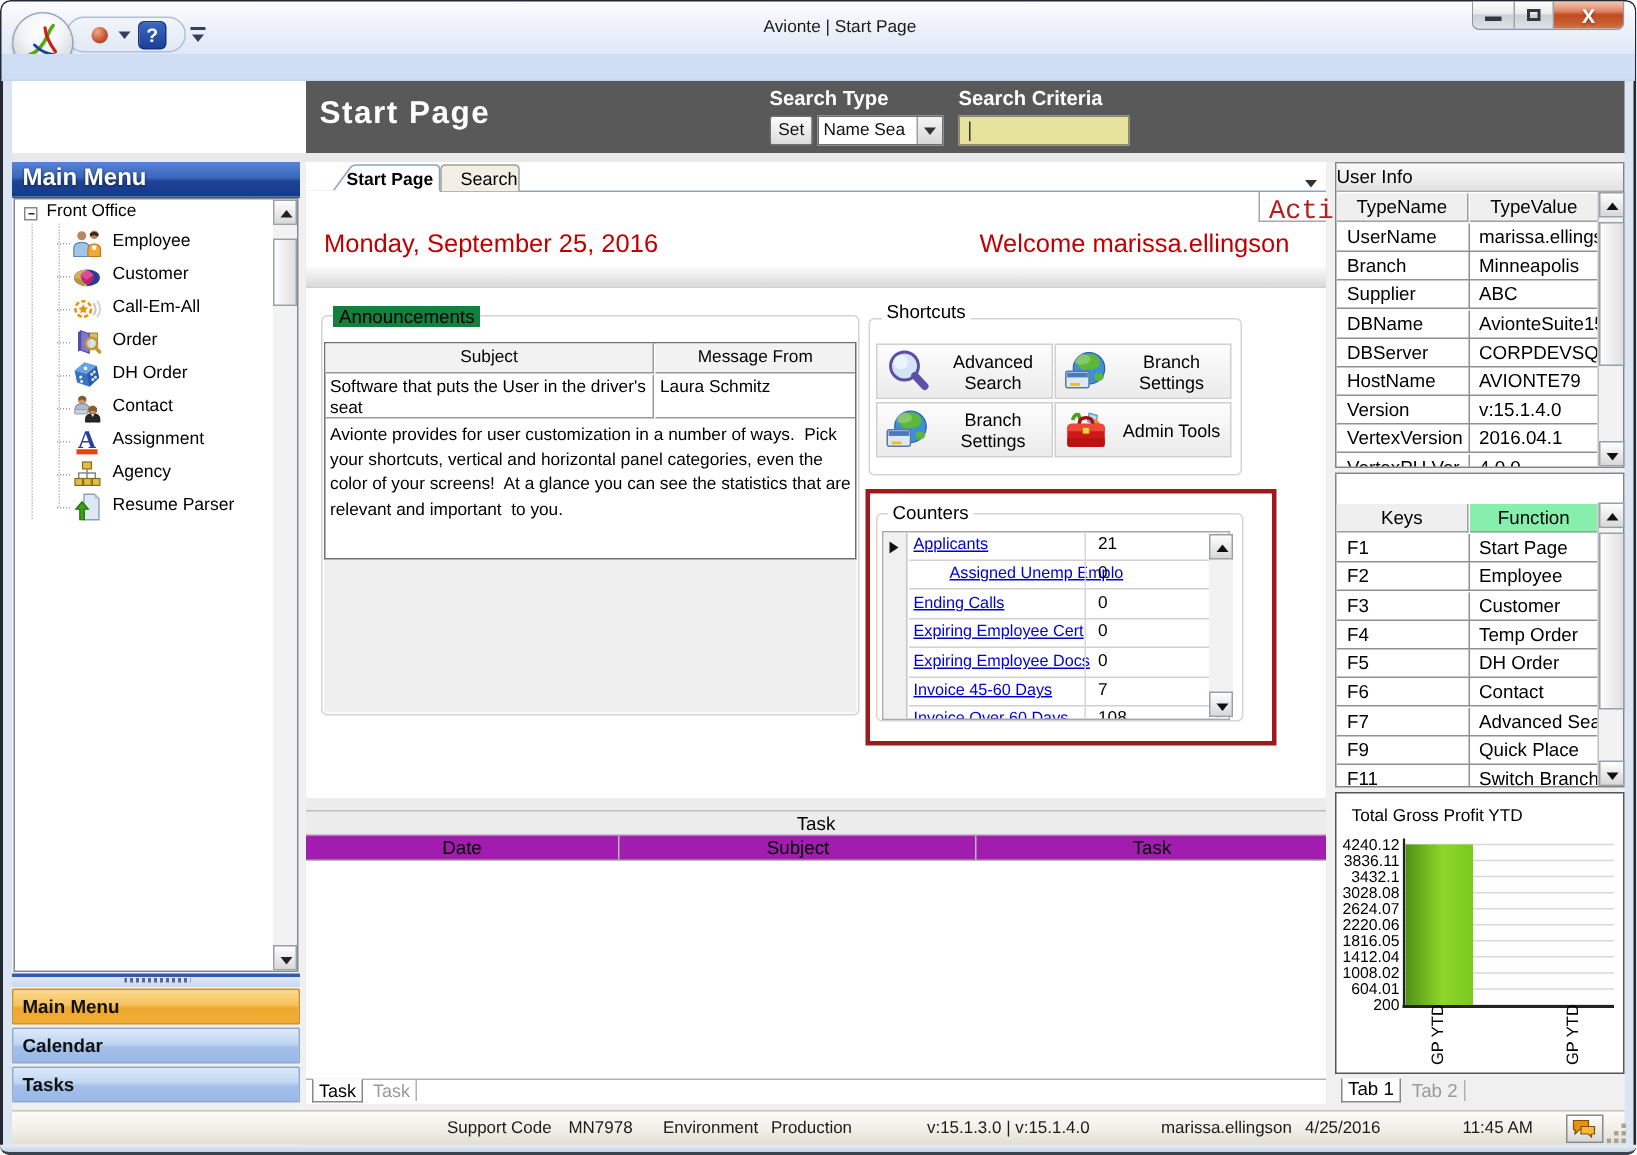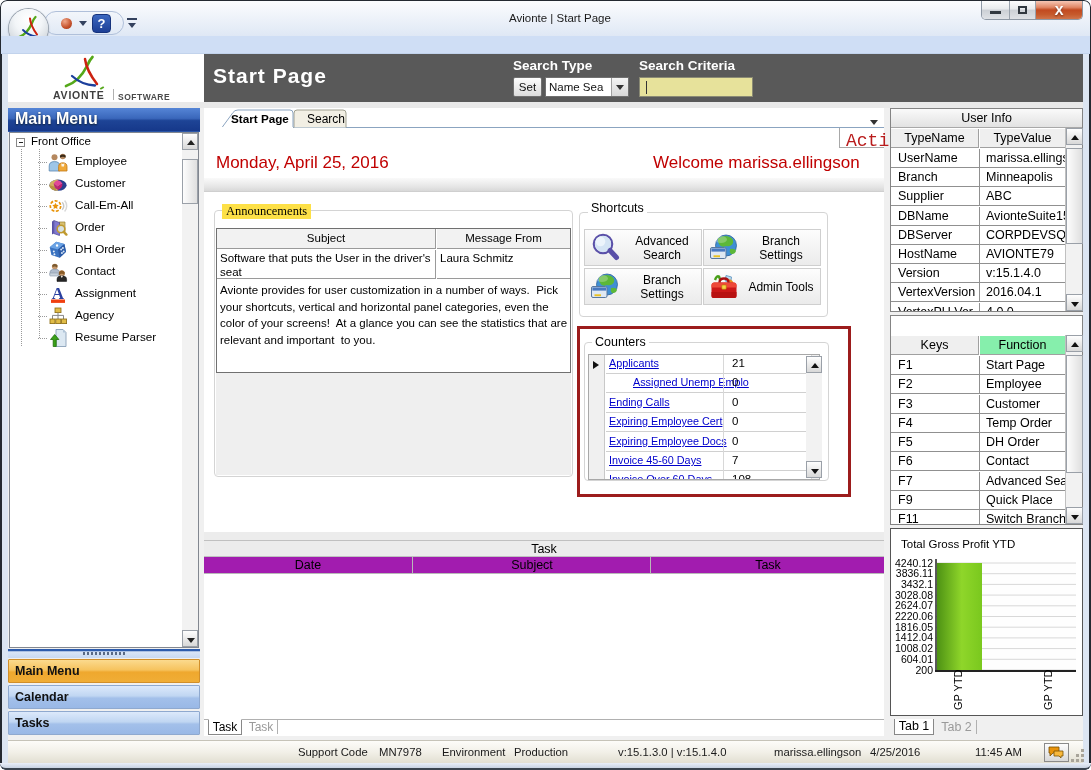--- a/index.html
+++ b/index.html
@@ -38,31 +38,20 @@
 <div class="abs" style="left:9px;top:9px;width:39px;height:39px;border-radius:50%;background:radial-gradient(circle at 50% 28%,#ffffff 0%,#f2f5f8 40%,#d8dde2 70%,#b8bec6 100%);box-shadow:0 0 0 1px #9aa4b0, 0 1px 3px rgba(0,0,0,.3);"></div>
 <svg class="abs" style="left:17px;top:13px;" width="24" height="28" viewBox="0 0 24 28">
  <path d="M2,24 C8,22 12,17 15,10 C16,7.5 17,5.5 18.5,4" fill="none" stroke="#55a81a" stroke-width="2.3" stroke-linecap="round"></path>
  <path d="M13,5.5 C13.5,11 16,16 20,21.5" fill="none" stroke="#cc2211" stroke-width="2.1" stroke-linecap="round"></path>
  <path d="M6,17 C10,21 14,23 19,23.5" fill="none" stroke="#1c3f9c" stroke-width="1.9" stroke-linecap="round"></path>
 </svg>
 
 <div class="abs" style="left:1px;top:36px;width:1089px;height:18px;background:#cfdef5;border-bottom:1px solid #c2d3ec;"></div>
 
 <div class="abs" style="left:8px;top:54px;width:196px;height:48px;background:#fff;"></div>
-<div class="abs" id="logo" style="left:8px;top:54px;width:196px;height:48px;">
- <svg class="abs" style="left:55px;top:1px;" width="42" height="34" viewBox="0 0 42 34">
-  <path d="M3,31 C12,28 19,21 24,11 C25.5,7.5 27,4.5 29.5,2" fill="none" stroke="#55a81a" stroke-width="2.7" stroke-linecap="round"></path>
-  <path d="M22,4 C23,12 27,20 34,29" fill="none" stroke="#cc2211" stroke-width="2.5" stroke-linecap="round"></path>
-  <path d="M9,21 C15,26.5 23,30 32,30.5" fill="none" stroke="#1c3f9c" stroke-width="2.3" stroke-linecap="round"></path>
- </svg>
- <div class="abs" style="left:45px;top:35px;font-size:10.5px;font-weight:bold;letter-spacing:0.8px;color:#3f3f3f;">AVIONTE</div>
- <div class="abs" style="left:91.5px;top:32.5px;width:4px;height:2px;background:#55a81a;transform:rotate(-30deg);"></div>
- <div class="abs" style="left:105px;top:35px;width:1px;height:11px;background:#b0b0b0;"></div>
- <div class="abs" style="left:110px;top:38px;font-size:8.5px;font-weight:bold;letter-spacing:0.5px;color:#4a4a4a;">SOFTWARE</div>
-</div>
 <div class="abs" id="banner" style="left:204px;top:54px;width:879px;height:48px;background:#595959;color:#fff;">
  <div class="abs" style="left:9px;top:10px;font-size:21px;font-weight:bold;letter-spacing:1px;">Start Page</div>
  <div class="abs" style="left:309px;top:4px;font-size:13.5px;font-weight:bold;">Search Type</div>
  <div class="abs" style="left:435px;top:4px;font-size:13.5px;font-weight:bold;">Search Criteria</div>
  <div class="abs" style="left:309px;top:23px;width:29px;height:20px;background:linear-gradient(180deg,#fdfdfd,#dcdcdc);border:1px solid #707070;border-radius:2px;font-size:11.5px;color:#111;text-align:center;line-height:18px;">Set</div>
  <div class="abs" style="left:341px;top:23px;width:84px;height:20px;background:#fff;border:1px solid #707070;">
    <div class="abs" style="left:3px;top:3px;font-size:11.5px;color:#111;">Name Sea</div>
    <div class="abs" style="right:0;top:0;width:17px;height:18px;background:linear-gradient(180deg,#f4f4f4,#d8d8d8);border-left:1px solid #a0a0a0;">
           <div style="position:absolute;left:4px;top:7px;width:0;height:0;border-left:4px solid transparent;border-right:4px solid transparent;border-top:5px solid #333;"></div>
         </div>
@@ -88,27 +77,27 @@
  <path d="M0,19.5 L89,19.5" stroke="#ffffff" stroke-width="1.2"></path>
  <text x="27" y="15" font-size="11.7" font-weight="bold" fill="#000" font-family="Liberation Sans,sans-serif">Start Page</text>
  <text x="103" y="15" font-size="12" fill="#000" font-family="Liberation Sans,sans-serif">Search</text>
  <path d="M666,12 l8,0 -4,5 z" fill="#333"></path>
 </svg>
 
 <div class="abs" style="left:839px;top:128px;width:45px;height:20px;border-left:1px solid #a8a8a8;border-bottom:1px solid #a8a8a8;background:#fff;">
  <div class="abs" style="left:6px;top:3px;font-size:18px;color:#b91c1c;font-family:Liberation Mono, monospace;">Actions</div>
 </div>
 
-<div class="abs" style="left:216px;top:153px;font-size:17px;color:#c00000;">Monday, April 25, 2016</div>
+<div class="abs" style="left:216px;top:153px;font-size:17px;color:#c00000;">Monday, September 25, 2016</div>
 <div class="abs" style="left:653px;top:153px;width:204px;text-align:right;font-size:17px;color:#c00000;white-space:nowrap;">Welcome marissa.ellingson</div>
 
 <div class="abs" style="left:204px;top:178px;width:680px;height:14px;background:linear-gradient(180deg,#fafafa 0%,#e4e4e4 70%,#d8d8d8 100%);border-bottom:1px solid #cfcfcf;"></div>
 
 <div class="abs" style="left:214px;top:210px;width:359px;height:267px;border:1px solid #d4d4d4;border-radius:4px;"></div>
-<div class="abs" style="left:222px;top:204px;background:#fde047;padding:0 4px;font-size:12.5px;color:#000;font-family:Liberation Serif, serif;">Announcements</div>
+<div class="abs" style="left:222px;top:204px;background:#15803d;padding:0 4px;font-size:12.5px;color:#000;">Announcements</div>
 <div class="abs" style="left:216px;top:372px;width:355px;height:103px;background:#efefef;"></div>
 <div class="abs" id="ann-table" style="left:216px;top:228px;width:355px;height:145px;background:#fff;border:1px solid #707070;font-size:11.5px;color:#000;">
  <div class="abs" style="left:0;top:0;width:219px;height:20px;background:#f2f2f2;border-right:1px solid #9a9a9a;border-bottom:1px solid #9a9a9a;text-align:center;line-height:19px;">Subject</div>
  <div class="abs" style="left:220px;top:0;width:133px;height:20px;background:#f2f2f2;border-bottom:1px solid #9a9a9a;text-align:center;line-height:19px;">Message From</div>
  <div class="abs" style="left:0;top:21px;width:219px;height:29px;border-right:1px solid #9a9a9a;border-bottom:1px solid #9a9a9a;padding:1px 3px;line-height:14px;">Software that puts the User in the driver's seat</div>
  <div class="abs" style="left:220px;top:21px;width:133px;height:29px;border-bottom:1px solid #9a9a9a;padding:1px 3px;line-height:14px;">Laura Schmitz</div>
  <div class="abs" style="left:0;top:51px;width:353px;height:92px;padding:2px 2px 2px 3px;line-height:16.5px;">Avionte provides for user customization in a number of ways.&nbsp; Pick your shortcuts, vertical and horizontal panel categories, even the color of your screens!&nbsp; At a glance you can see the statistics that are relevant and important&nbsp; to you.</div>
 </div>
 
 <div class="abs" style="left:579px;top:212px;width:249px;height:105px;border:1px solid #d4d4d4;border-radius:4px;"></div>
@@ -330,21 +319,21 @@
 <div class="abs" id="btn-mainmenu" style="left:8px;top:659px;width:192px;height:24px;background:linear-gradient(180deg,#fbda8e 0%,#f6c35e 45%,#efa82e 55%,#f0ad36 100%);border:1px solid #d18f2a;border-radius:1px;">
  <div class="abs" style="left:6px;top:4px;font-size:12.5px;font-weight:bold;color:#111;">Main Menu</div>
 </div>
 <div class="abs" id="btn-calendar" style="left:8px;top:685px;width:192px;height:24px;background:linear-gradient(180deg,#dce9fb 0%,#c0d6f2 45%,#a3c0ea 55%,#99b8e6 100%);border:1px solid #8fa9cf;border-radius:1px;">
  <div class="abs" style="left:6px;top:4px;font-size:12.5px;font-weight:bold;color:#111;">Calendar</div>
 </div>
 <div class="abs" id="btn-tasks" style="left:8px;top:711px;width:192px;height:24px;background:linear-gradient(180deg,#dce9fb 0%,#c0d6f2 45%,#a3c0ea 55%,#99b8e6 100%);border:1px solid #8fa9cf;border-radius:1px;">
  <div class="abs" style="left:6px;top:4px;font-size:12.5px;font-weight:bold;color:#111;">Tasks</div>
 </div>
 <div class="abs" id="userinfo" style="left:890px;top:108px;width:193px;height:204px;border:1px solid #848484;background:#fff;overflow:hidden;font-size:12.5px;color:#000;">
- <div class="abs" style="left:0;top:0;width:191px;height:19px;background:linear-gradient(180deg,#fafafa,#e2e2e2);border-bottom:1px solid #a8a8a8;text-align:center;line-height:18px;">User Info</div>
+ <div class="abs" style="left:0;top:0;width:191px;height:19px;background:linear-gradient(180deg,#fafafa,#e2e2e2);border-bottom:1px solid #a8a8a8;text-align:left;line-height:18px;">User Info</div>
  <div class="abs" style="left:0;top:20px;width:88px;height:19px;background:#efefef;border-bottom:1px solid #a0a0a0;border-right:1px solid #a0a0a0;text-align:center;line-height:18px;">TypeName</div>
  <div class="abs" style="left:89px;top:20px;width:85px;height:19px;background:#efefef;border-bottom:1px solid #a0a0a0;text-align:center;line-height:18px;">TypeValue</div>
  <div class="abs" style="left:0;top:40px;width:174px;height:19px;border-bottom:1px solid #909090;"></div>
  <div class="abs" style="left:88px;top:40px;width:1px;height:19px;background:#909090;"></div>
  <div class="abs" style="left:7px;top:42px;white-space:nowrap;">UserName</div>
  <div class="abs" style="left:95px;top:42px;width:79px;overflow:hidden;white-space:nowrap;">marissa.ellingson</div>
  <div class="abs" style="left:0;top:59px;width:174px;height:19px;border-bottom:1px solid #909090;"></div>
  <div class="abs" style="left:88px;top:59px;width:1px;height:19px;background:#909090;"></div>
  <div class="abs" style="left:7px;top:61px;white-space:nowrap;">Branch</div>
  <div class="abs" style="left:95px;top:61px;width:79px;overflow:hidden;white-space:nowrap;">Minneapolis</div>

